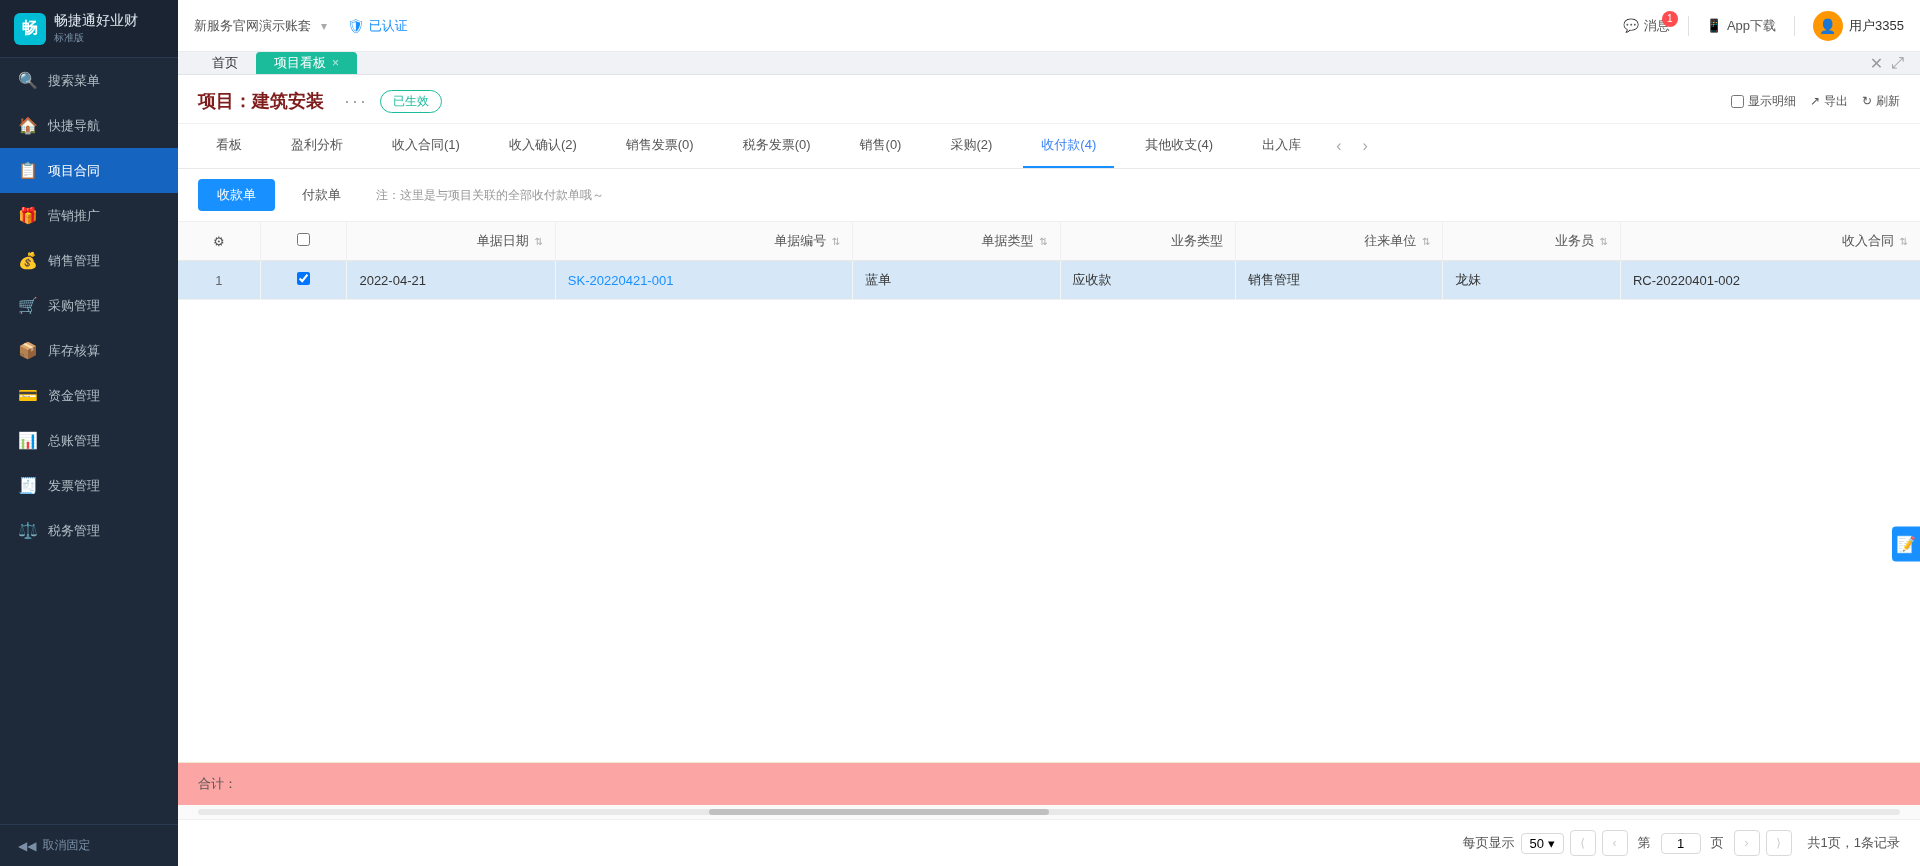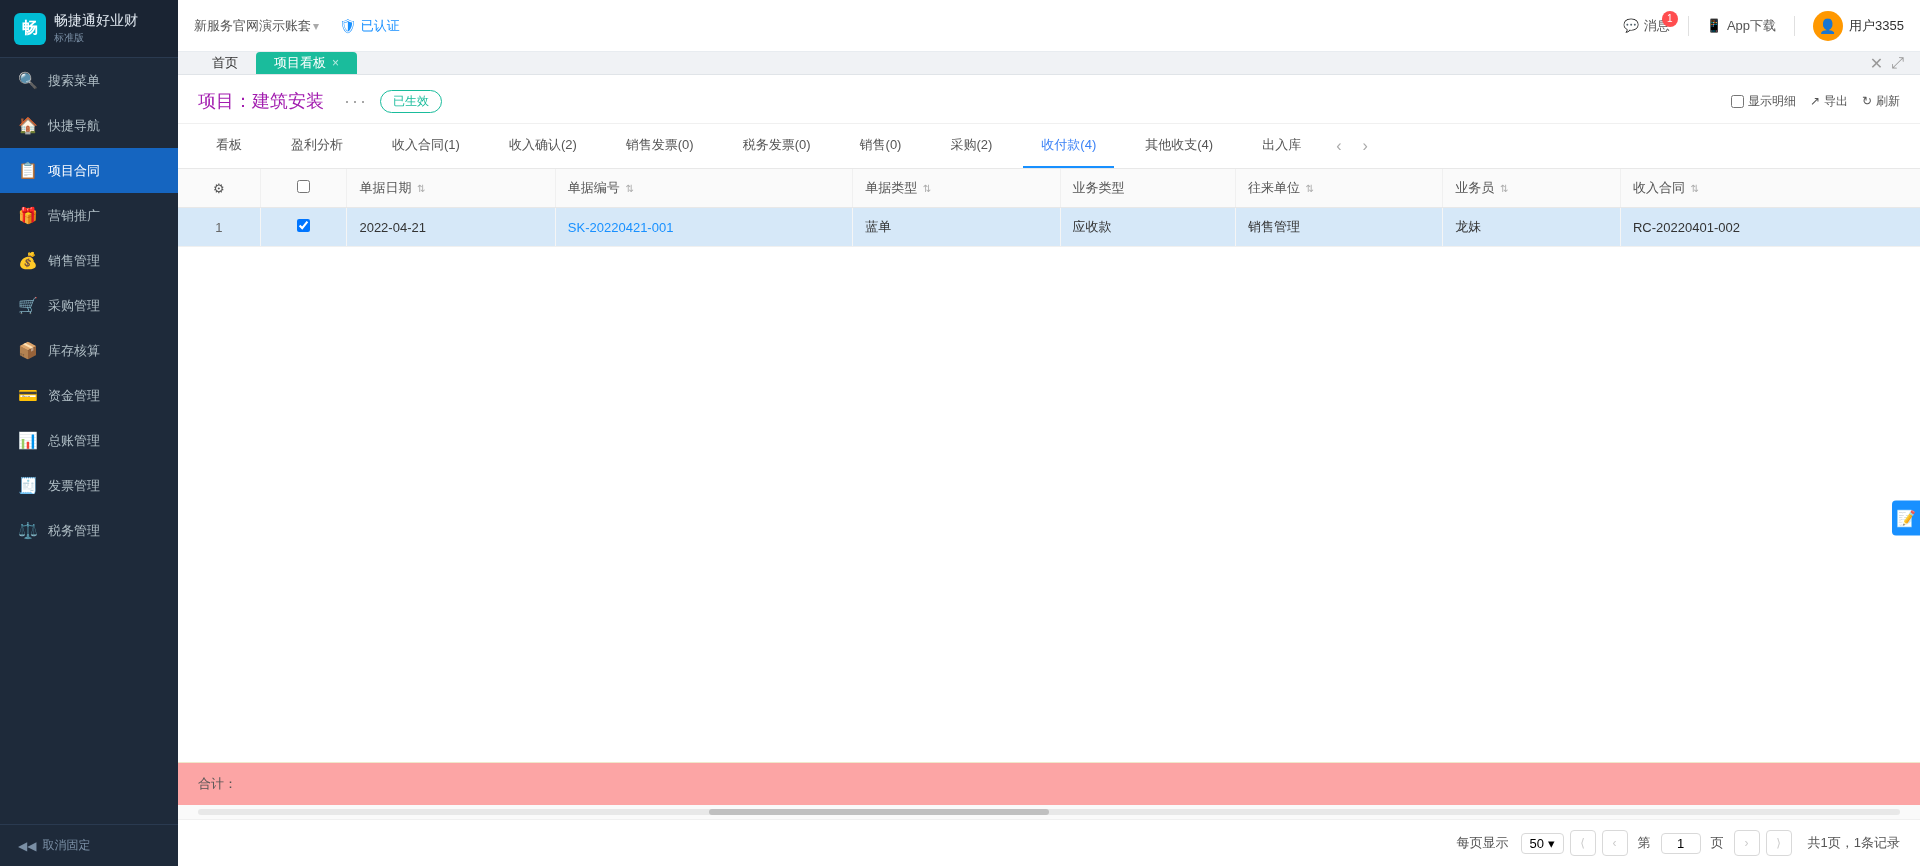--- a/index.html
+++ b/index.html
@@ -65,21 +65,21 @@
     .topbar {
       height: 52px;
       background: #fff;
       display: flex;
       align-items: center;
       padding: 0 16px;
       border-bottom: 1px solid #e8ecf0;
       gap: 12px;
     }
     .topbar-project {
-      display: flex; align-items: center; gap: 2px;
+      display: flex; align-items: center; gap: 10px;
       font-size: 13px; color: #333;
     }
     .topbar-project-name { font-size: 13px; color: #555; }
     .topbar-chevron { color: #aaa; font-size: 12px; }
     .topbar-certified {
       display: flex; align-items: center; gap: 4px;
       color: #1890ff; font-size: 13px;
       margin-left: 8px;
     }
     .topbar-certified-icon { color: #1890ff; font-size: 14px; }
@@ -137,21 +137,21 @@
       flex-direction: column;
     }
 
     
     .project-header {
       display: flex; align-items: center;
       padding: 14px 20px 10px;
       border-bottom: 1px solid #f0f0f0;
       gap: 12px;
     }
-    .project-title { font-size: 18px; font-weight: 400; color: #a21caf; }
+    .project-title { font-size: 18px; font-weight: 700; color: #7f1d1d; }
     .project-more { color: #999; cursor: pointer; font-size: 18px; letter-spacing: 2px; margin-left: 8px; }
     .project-status {
       border: 1px solid #1abc9c;
       color: #1abc9c;
       border-radius: 12px;
       padding: 2px 12px;
       font-size: 12px;
     }
     .project-actions { margin-left: auto; display: flex; align-items: center; gap: 14px; }
     .project-action-btn {
@@ -204,21 +204,21 @@
     table {
       width: 100%;
       border-collapse: collapse;
       font-size: 13px;
     }
     thead tr {
       background: #fafafa;
     }
     thead th {
       padding: 10px 12px;
-      text-align: left;
+      text-align: right;
       color: #555;
       font-weight: 500;
       border-bottom: 1px solid #e8e8e8;
       border-right: 1px solid #f0f0f0;
       white-space: nowrap;
     }
     thead th:last-child { border-right: none; }
     tbody tr { background: #fff; }
     tbody tr.selected { background: #d6e8f8; }
     tbody td {
@@ -268,21 +268,21 @@
 
     
     .pagination {
       display: flex; align-items: center; justify-content: flex-end;
       padding: 10px 20px;
       gap: 6px;
       font-size: 13px;
       background: #fff;
       border-top: 1px solid #f0f0f0;
     }
-    .pagination-label { color: #555; margin-right: 6px; }
+    .pagination-label { color: #555; }
     .page-size-select {
       display: flex; align-items: center; gap: 4px;
       border: 1px solid #d9d9d9; border-radius: 4px;
       padding: 2px 8px;
       cursor: pointer;
       background: #fff;
     }
     .page-btn {
       width: 26px; height: 26px;
       display: flex; align-items: center; justify-content: center;
@@ -481,20 +481,29 @@
       <div class="subtab">
         <span>其他收支(4)</span>
       </div>
       <div class="subtab">
         <span>出入库</span>
       </div>
       <div class="subtab-nav-btn">‹</div>
       <div class="subtab-nav-btn">›</div>
     </div>
 
+    <div class="inner-tabs">
+      <div class="inner-tab active">
+        <span>收款单</span>
+      </div>
+      <div class="inner-tab inactive">
+        <span>付款单</span>
+      </div>
+      <span class="inner-tab-note">注：这里是与项目关联的全部收付款单哦～</span>
+    </div>
 
     <div class="content-wrapper">
 
       <div class="table-wrap">
         <table>
           <thead>
             <tr>
               <th class="th-settings">⚙</th>
               <th class="th-cb">
                 <input type="checkbox" style="">

